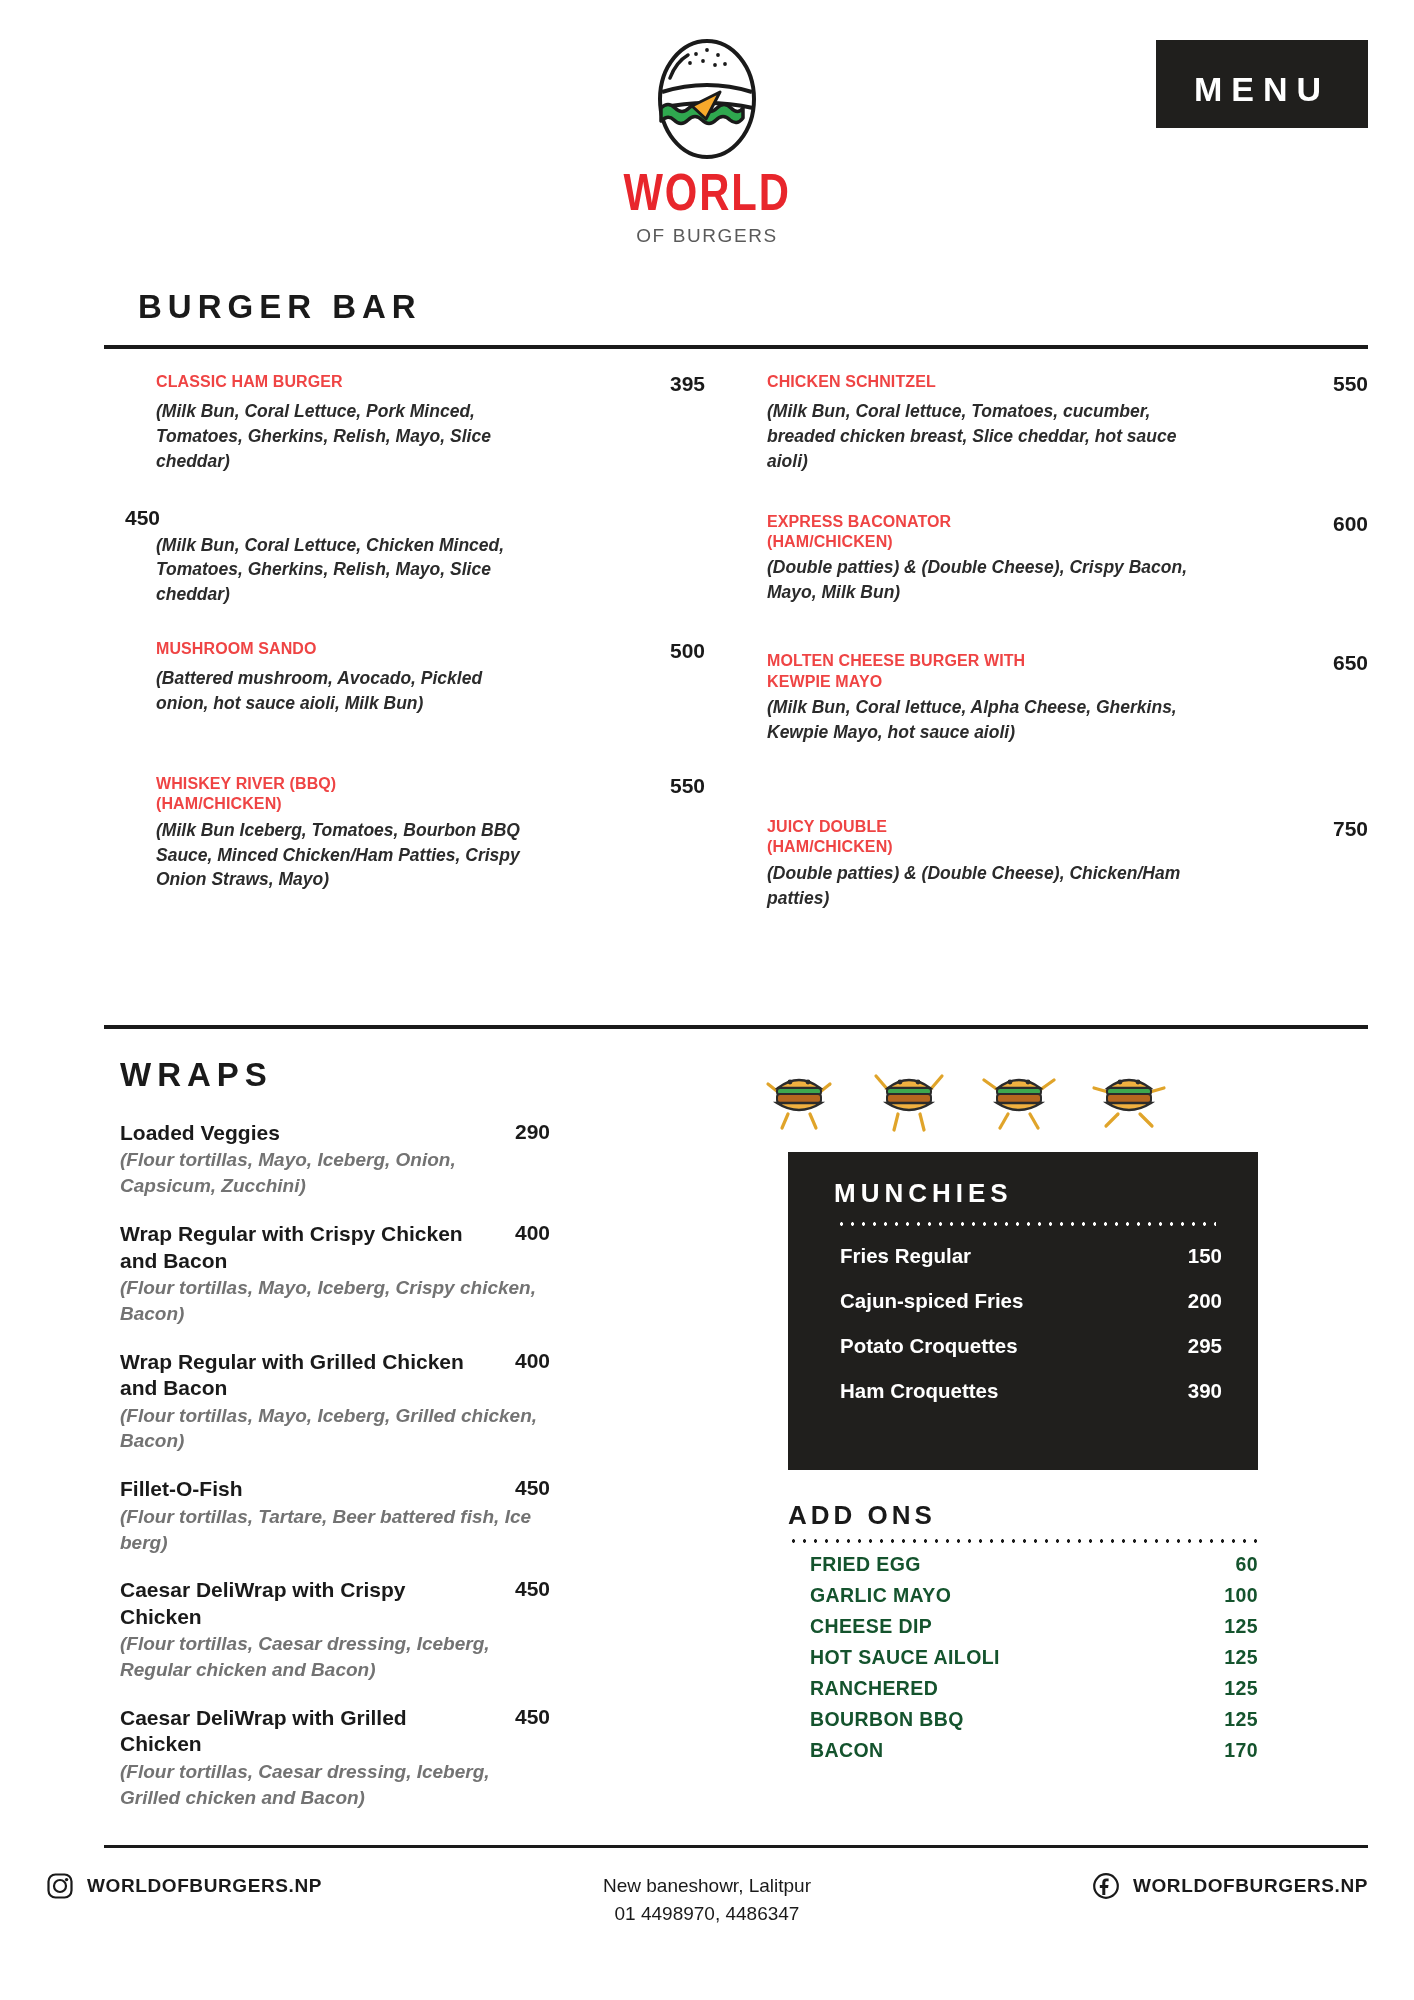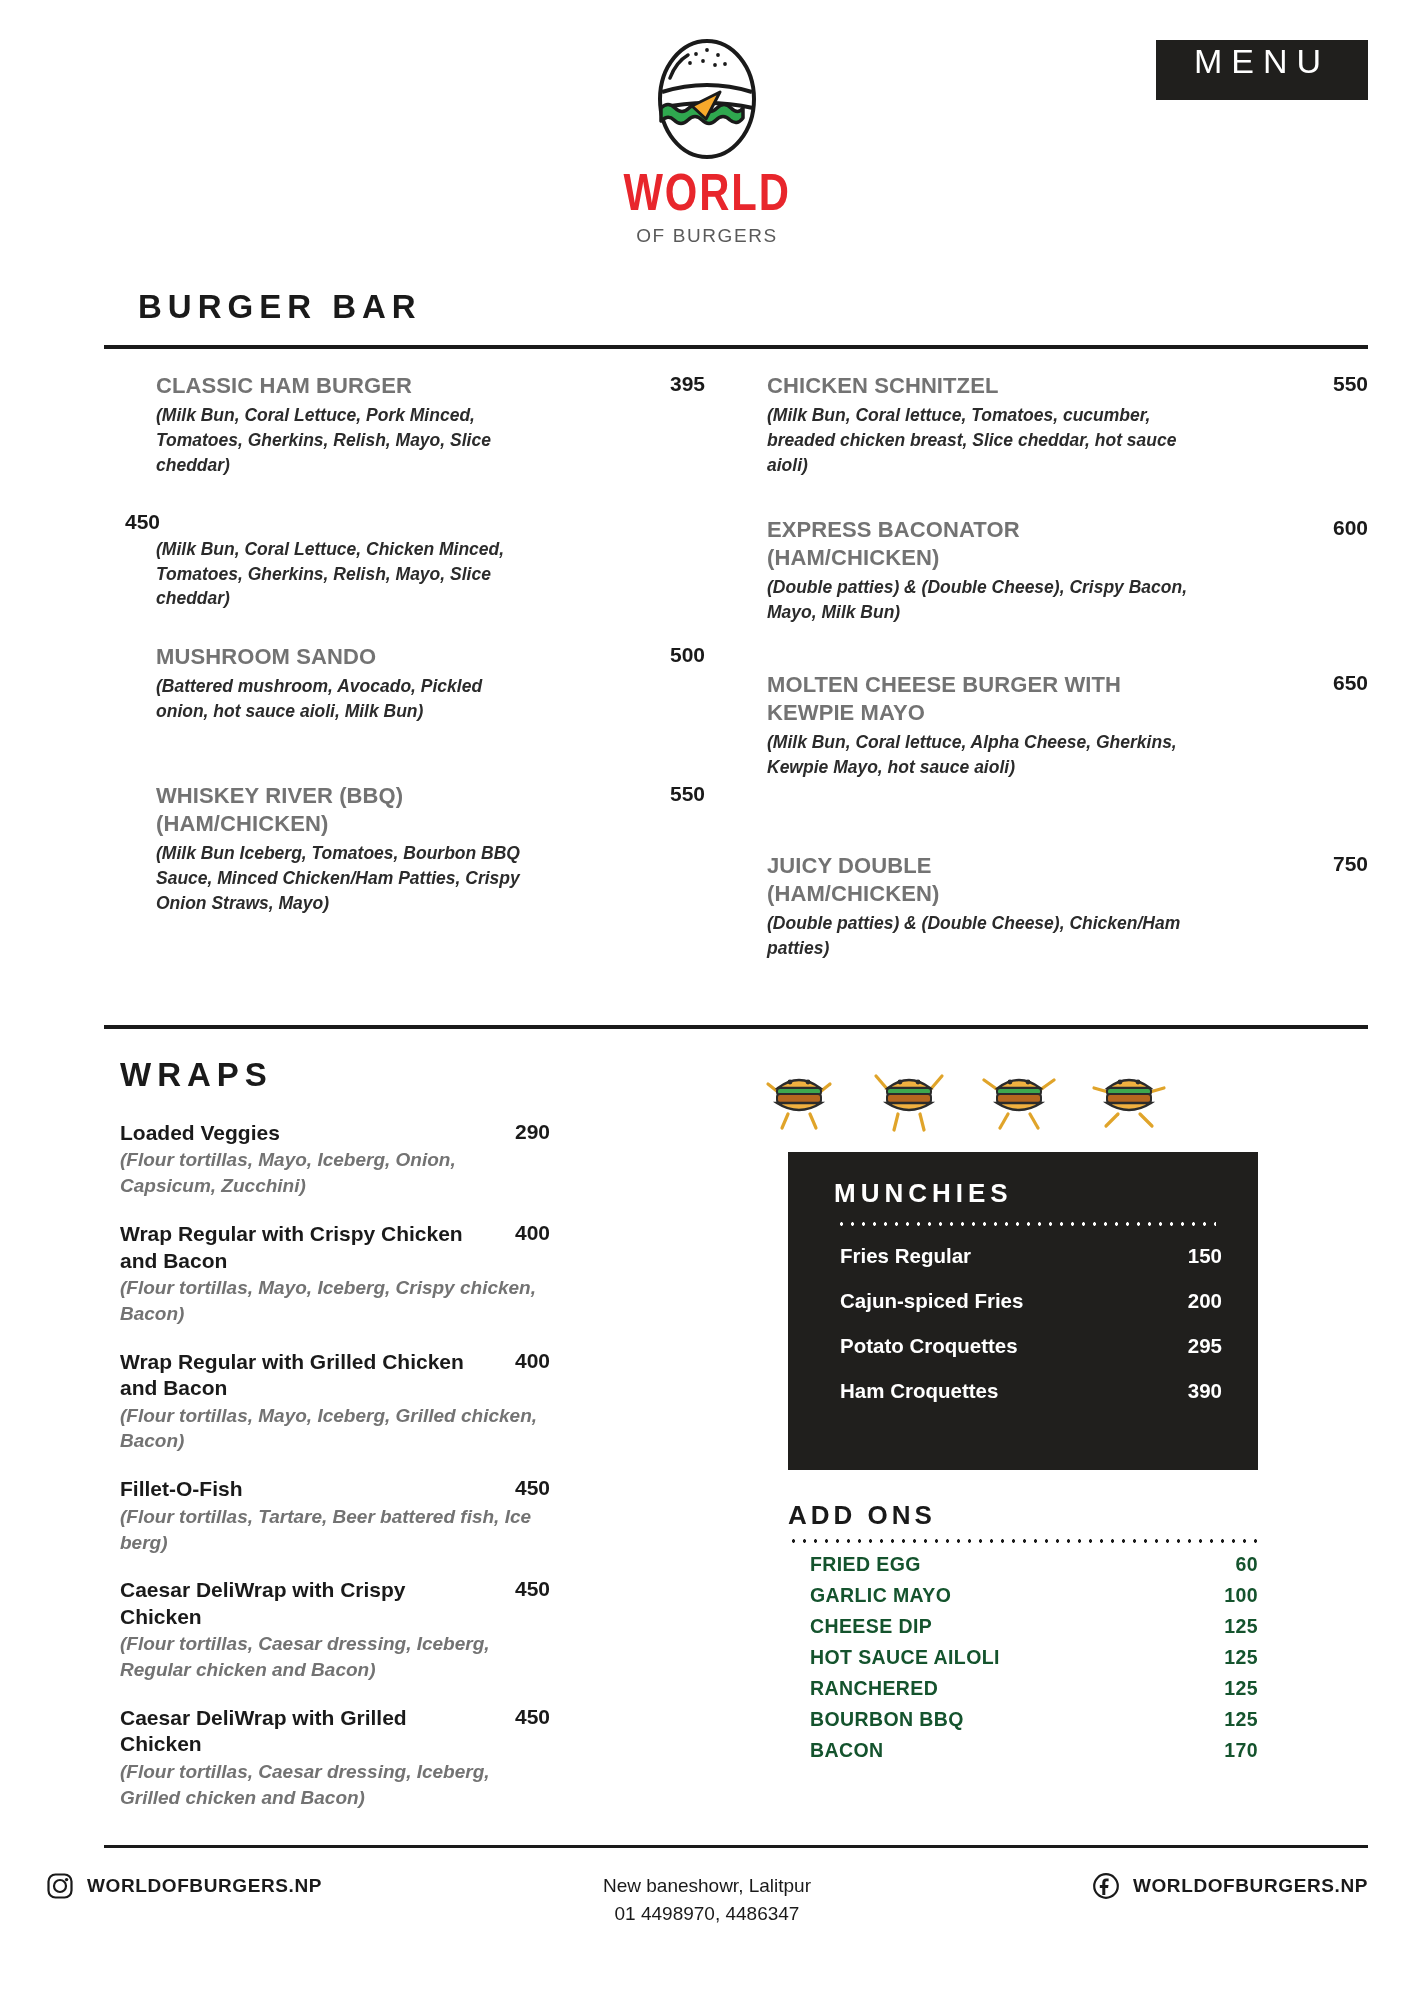--- a/index.html
+++ b/index.html
@@ -27,22 +27,22 @@
     color: #e8262c; line-height: 1;
     transform: scaleY(1.18) scaleX(0.95);
   }
   .logo-sub {
     margin-top: 11px;
     font-size: 19px; letter-spacing: 1.6px; color: #5a5a5a; font-weight: 400;
   }
   .menu-badge {
     position: absolute; right: 46px; top: 40px;
     background: #201f1d; color: #ffffff;
-    padding: 4px 38px 22px 38px;
-    font-size: 34px; font-weight: 400; letter-spacing: 9px;
+    padding: 32px 38px 22px 38px;
+    font-size: 34px; font-weight: 700; letter-spacing: 9px;
     line-height: 1;
   }
 
   
   .section-title {
     font-size: 33px; font-weight: 700; letter-spacing: 6px;
     color: #1a1a1a; line-height: 1;
   }
   .burger-bar-title { position: absolute; left: 138px; top: 290px; }
   .rule {
@@ -58,21 +58,21 @@
     position: absolute; left: 104px; right: 46px; top: 372px;
     display: grid; grid-template-columns: 1fr 1fr; column-gap: 62px;
   }
   .bcol { display: flex; flex-direction: column; }
   .bitem { margin-bottom: 32px; }
   .bitem-head {
     display: flex; align-items: flex-start; justify-content: space-between;
     gap: 14px;
   }
   .bitem-name {
-    color: #737373; font-weight: 700; font-size: 22px;
+    color: #ef4444; font-weight: 700; font-size: 16px;
     line-height: 1.28; letter-spacing: 0.1px; flex: 1 1 auto;
     text-transform: uppercase; white-space: pre-line;
   }
   .bitem-price {
     font-weight: 700; font-size: 21px; color: #1a1a1a;
     flex: 0 0 auto; min-width: 56px; text-align: right;
   }
   .bitem-desc {
     margin-top: 3px;
     font-style: italic; font-weight: 700; font-size: 17.5px;

